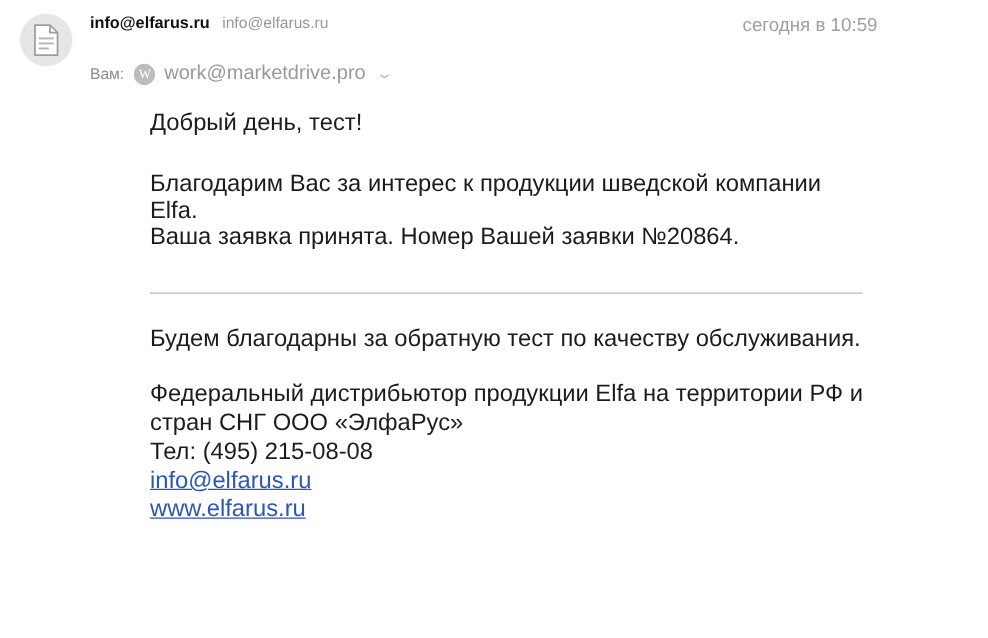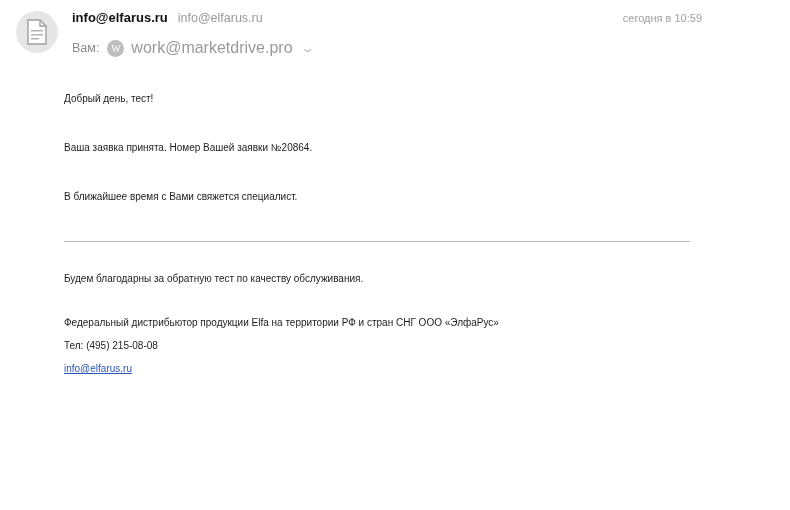--- a/index.html
+++ b/index.html
@@ -65,21 +65,21 @@
   .sender-email {
     font-size: 12.5px;
     color: #999999;
     margin-left: 10px;
     white-space: nowrap;
   }
 
   .recipient-line {
     display: flex;
     align-items: center;
-    margin-top: 10px;
+    margin-top: 21px;
     height: 20px;
   }
   .recipient-label {
     font-size: 12.5px;
     color: #8c8c8c;
     margin-right: 8px;
   }
   .recipient-chip {
     display: flex;
     align-items: center;
@@ -105,31 +105,31 @@
   .expand-caret {
     margin-left: 10px;
     color: #b5b5b5;
     font-size: 11px;
     line-height: 11px;
     transform: scaleX(1.6);
     display: inline-block;
   }
 
   .timestamp {
-    font-size: 11px;
+    font-size: 15px;
     color: #a0a0a0;
     white-space: nowrap;
     padding-top: 2px;
     padding-right: 2px;
   }
 
   
   .mail-body {
-    padding: 32px 18px 0 64px;
-    font-size: 10px;
+    padding: 32px 18px 0 120px;
+    font-size: 19px;
     line-height: 21px;
     color: #1c1c1c;
   }
   .para {
     margin: 0 0 28px 0;
   }
   .para.tight {
     margin-bottom: 0;
   }
   .line { display: block; }
@@ -185,32 +185,35 @@
     </div>
 
     <div class="timestamp">сегодня в 10:59</div>
   </div>
 
   <div class="mail-body">
 
     <p class="para">Добрый день, тест!</p>
 
     <p class="para">
+      <span class="line">Благодарим Вас за интерес к продукции шведской компании Elfa.</span>
       <span class="line">Ваша заявка принята. Номер Вашей заявки №20864.</span>
     </p>
 
-    <p class="para tight">В ближайшее время с Вами свяжется специалист.</p>
 
     <hr class="divider">
 
 
     <p class="para small-gap">Будем благодарны за обратную тест по качеству обслуживания.</p>
 
     <div class="sig-block">
       <span class="sig-line">Федеральный дистрибьютор продукции Elfa на территории РФ и стран СНГ ООО «ЭлфаРус»</span>
       <span class="sig-line">Тел: (495) 215-08-08</span>
       <span class="sig-line">
         <a class="link" href="#">info@elfarus.ru</a>
       </span>
+      <span class="sig-line">
+        <a class="link" href="#">www.elfarus.ru</a>
+      </span>
     </div>
 
   </div>
 </div>
 
 </body></html>

